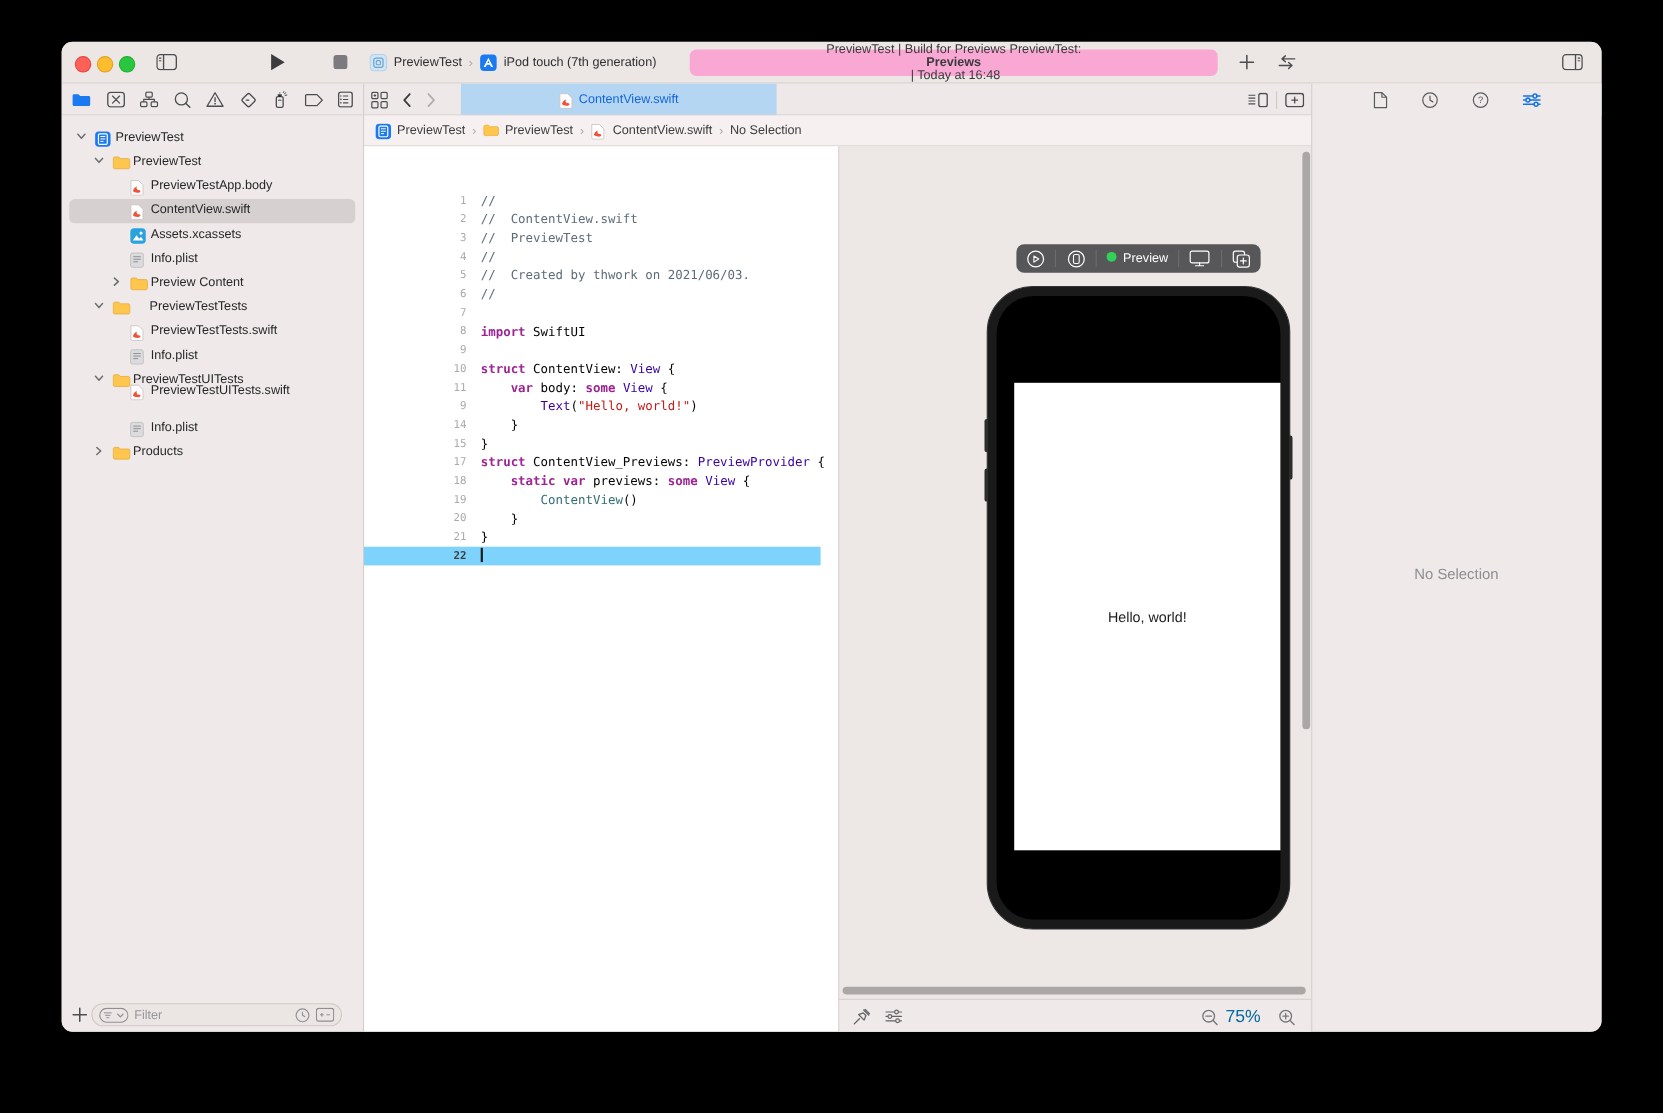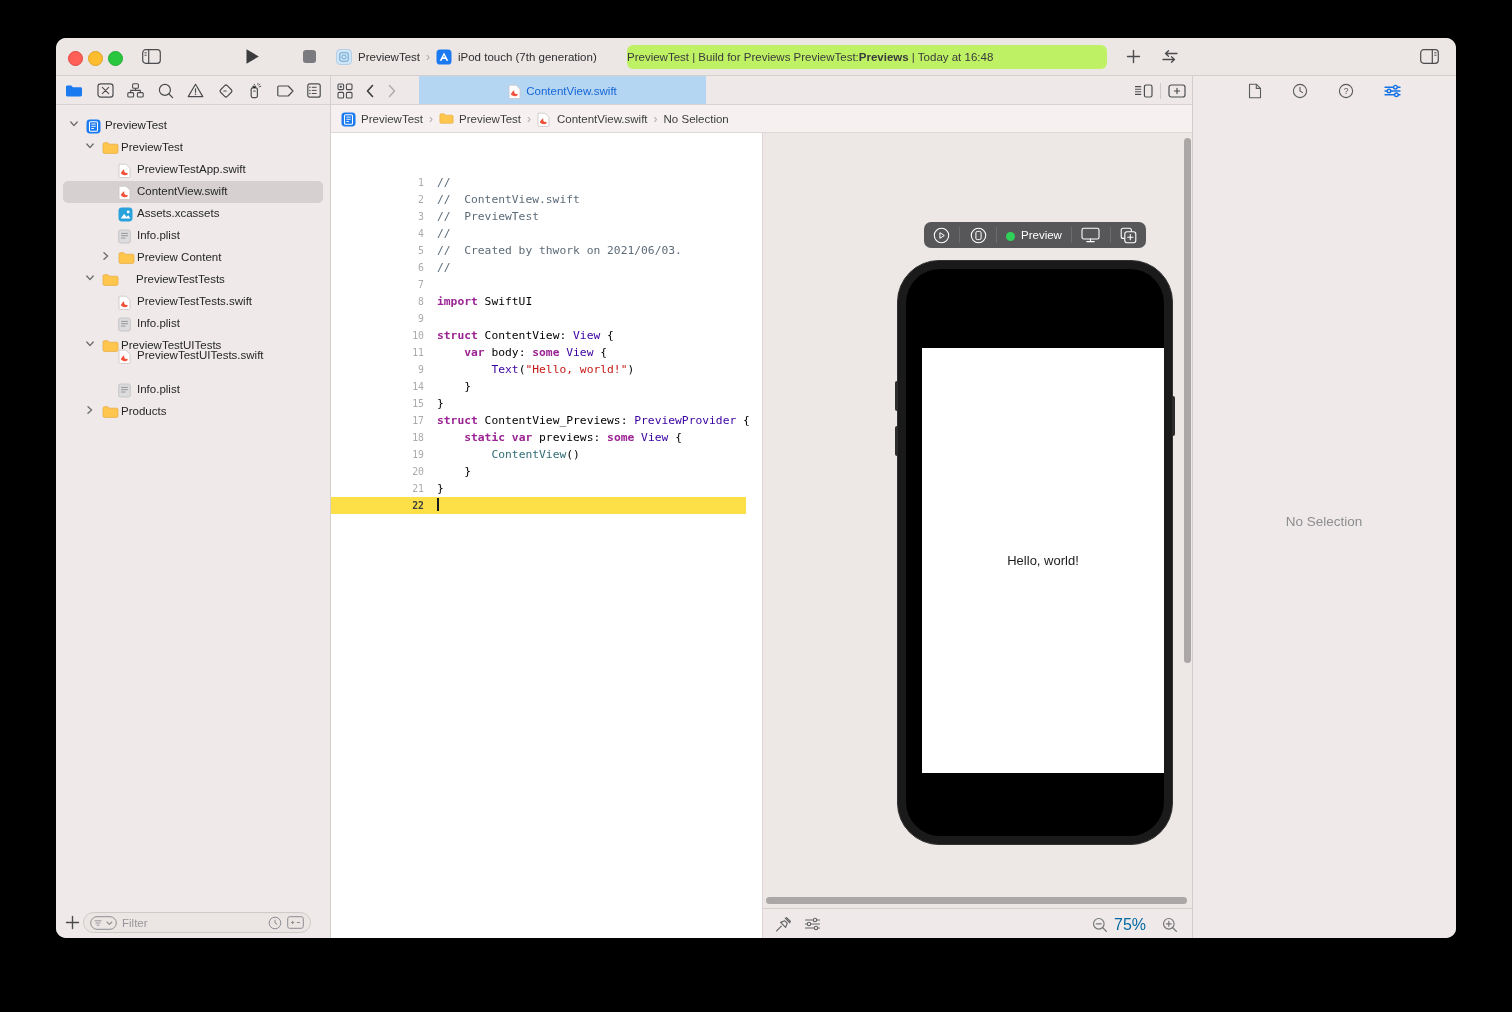--- a/index.html
+++ b/index.html
@@ -6,22 +6,22 @@
     font-family:"Liberation Sans",sans-serif;-webkit-font-smoothing:antialiased;}
   #window{position:absolute;left:56px;top:38px;width:1400px;height:900px;border-radius:10px;
     overflow:hidden;background:#EFEAE9;box-shadow:0 20px 60px rgba(0,0,0,.55);}
   
   #toolbar{position:absolute;left:0;top:0;width:1400px;height:38px;background:#ECE6E5;}
   .tl{position:absolute;top:12.5px;width:13px;height:13px;border-radius:50%;}
   .ticon{position:absolute;display:flex;align-items:center;justify-content:center;color:#4C4C4F;}
   #scheme{position:absolute;left:280px;top:0;height:38px;display:flex;align-items:center;gap:6px;
     font-size:11.5px;color:#2E2E30;}
   .crumb-sep{color:#AFAAA9;font-size:12px;}
-  #status-pill{position:absolute;left:571px;top:7px;width:480px;height:24px;background:#bef264;
-    border-radius:6px;display:flex;align-items:center;justify-content:flex-start;font-size:11.5px;color:#3A3A3C;}
+  #status-pill{position:absolute;left:571px;top:7px;width:480px;height:24px;background:#f9a8d4;
+    border-radius:6px;display:flex;align-items:center;justify-content:center;font-size:11.5px;color:#3A3A3C;flex-direction:column;}
   
   #band2{position:absolute;left:0;top:38px;width:1400px;height:29px;background:#EEE9E8;}
   #nav-icons{position:absolute;left:0;top:0;width:274px;height:29px;display:flex;align-items:center;
     justify-content:space-between;padding:0 9px;box-sizing:border-box;}
   #tab{position:absolute;left:363px;top:0;width:287px;height:29px;background:#B5D6F3;display:flex;
     align-items:center;justify-content:center;gap:6px;font-size:11.5px;color:#1566D6;}
   
   #navigator{position:absolute;left:0;top:67px;width:274px;height:833px;background:#EFEAE9;}
   .nav-row{position:absolute;left:0;width:274px;height:22px;font-size:11.5px;color:#262628;}
   .nav-sel{position:absolute;left:7px;right:7px;top:0;height:22px;background:#D6D1D0;border-radius:5px;}
@@ -34,31 +34,31 @@
   #filterfield .ph{flex:1;font-size:11.5px;color:#97979B;margin-left:5px;}
   
   #breadcrumb{position:absolute;left:274px;top:67px;width:862px;height:28px;background:#F6F1F0;
     display:flex;align-items:center;padding-left:11px;box-sizing:border-box;gap:6px;font-size:11.5px;color:#3C3C3E;}
   
   #editor{position:absolute;left:274px;top:95px;width:432px;height:805px;background:#FFFFFF;overflow:hidden;}
   #code{position:absolute;left:0;top:41px;width:432px;font-family:"DejaVu Sans Mono",monospace;font-size:11.3px;}
   .cl{position:relative;height:17px;line-height:17px;white-space:pre;display:flex;width:416px;}
   .cl .ln{width:94px;text-align:right;font-size:9.8px;color:#A8AAAC;flex:none;}
   .cl .ct{margin-left:13px;}
-  .cl.hl{background:#fde047;}
+  .cl.hl{background:#7dd3fc;}
   .cl.hl .ln{color:#3E3E40;font-weight:bold;}
   .caret{display:inline-block;width:1.5px;height:13px;background:#1B1B1D;vertical-align:-2px;}
   .c{color:#5D6C79}.k{color:#9B2393;font-weight:bold}.p{color:#000}.t{color:#3900A0}
   .s{color:#C41A16}.f{color:#6C36A9}.u{color:#326D74}
   
   #canvas{position:absolute;left:706px;top:95px;width:430px;height:805px;background:#EDE7E6;}
   #ptoolbar{position:absolute;left:162px;top:89px;width:222px;height:26px;background:#57575A;border-radius:7px;
     display:flex;align-items:center;justify-content:space-evenly;}
   .pt-div{width:1px;height:16px;background:#6C6C6F;}
-  #ptoolbar .lab{color:#FFFFFF;font-size:11.5px;display:flex;align-items:flex-end;gap:6px;}
+  #ptoolbar .lab{color:#FFFFFF;font-size:11.5px;display:flex;align-items:flex-start;gap:6px;}
   .gdot{width:9px;height:9px;border-radius:50%;background:#30D158;}
   #device{position:absolute;left:135px;top:127px;width:276px;height:585px;background:#1A1A1A;
     border-radius:42px;border:1px solid #323232;box-sizing:border-box;}
   #screen{position:absolute;left:8px;top:8px;width:258px;height:567px;background:#000;border-radius:34px;}
   #dcontent{position:absolute;left:16px;top:79px;width:242px;height:425px;background:#FFF;
     display:flex;align-items:center;justify-content:center;}
   #dcontent span{font-size:13px;color:#1C1C1E;}
   #vscroll{position:absolute;left:422px;top:5px;width:7px;height:525px;background:#ABA7A6;border-radius:4px;}
   #hscroll{position:absolute;left:4px;top:764px;width:421px;height:7px;background:#ABA7A6;border-radius:4px;}
   #canvasbar{position:absolute;left:0;top:775px;width:430px;height:30px;background:#EFEAE9;
@@ -285,21 +285,21 @@
           </span>
           <span class="nav-lab" style="left: 65px;">PreviewTest</span>
         </div>
         <div class="nav-row" style="top: 54px;">
           <span class="nav-ic" style="left: 62px;">
             <svg width="13" height="15" viewBox="0 0 13 15">
               <path d="M1 1.2 H8 L12 5.2 V13.3 A1.2 1.2 0 0 1 10.8 14.5 H2.2 A1.2 1.2 0 0 1 1 13.3 Z" fill="#fff" stroke="#C9C3C2" stroke-width="0.8"></path>
               <path d="M2.9 10.6 C3.3 8.9 4.5 7.3 6.3 6.3 C5.9 7.7 6.3 9 7.1 9.8 C8.1 9.6 9 9.7 9.7 10.3 C10.1 11.3 8.7 12.3 6.9 12.2 C5 12.1 3.5 11.5 2.9 10.6 Z" fill="#F05138"></path>
             </svg>
           </span>
-          <span class="nav-lab" style="left: 81px;">PreviewTestApp.swift</span>
+          <span class="nav-lab" style="left: 81px;">PreviewTestApp.body</span>
         </div>
         <div class="nav-row" style="top: 76px;">
           <div class="nav-sel"></div>
           <span class="nav-ic" style="left: 62px;">
             <svg width="13" height="15" viewBox="0 0 13 15">
               <path d="M1 1.2 H8 L12 5.2 V13.3 A1.2 1.2 0 0 1 10.8 14.5 H2.2 A1.2 1.2 0 0 1 1 13.3 Z" fill="#fff" stroke="#C9C3C2" stroke-width="0.8"></path>
               <path d="M2.9 10.6 C3.3 8.9 4.5 7.3 6.3 6.3 C5.9 7.7 6.3 9 7.1 9.8 C8.1 9.6 9 9.7 9.7 10.3 C10.1 11.3 8.7 12.3 6.9 12.2 C5 12.1 3.5 11.5 2.9 10.6 Z" fill="#F05138"></path>
             </svg>
           </span>
           <span class="nav-lab" style="left: 81px;">ContentView.swift</span>

